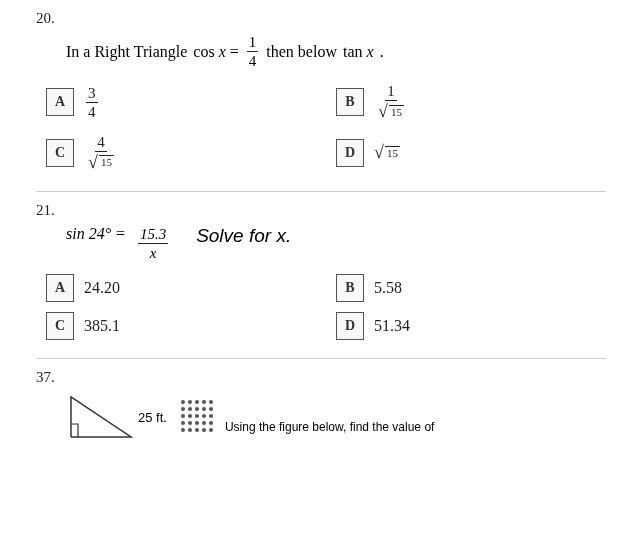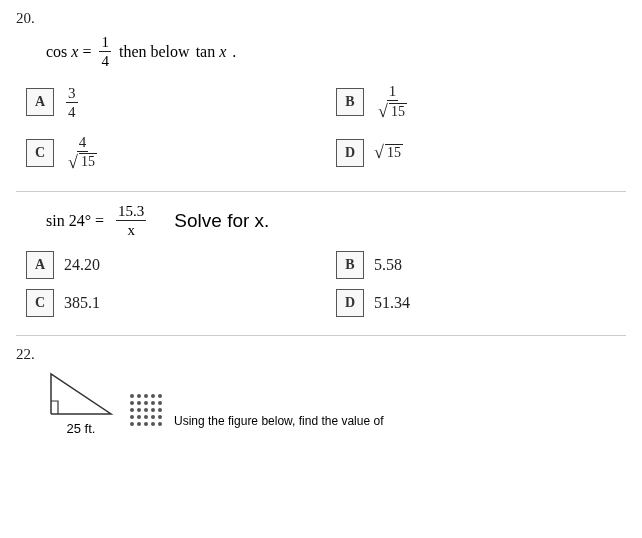--- a/index.html
+++ b/index.html
@@ -6,21 +6,21 @@
     body {
       background: #fff;
       font-family: 'Times New Roman', Times, serif;
       width: 642px;
       height: 538px;
       overflow: hidden;
       position: relative;
     }
 
     .page {
-      padding: 10px 16px;
+      padding: 10px 36px;
     }
 
     .question-block {
       margin-bottom: 18px;
     }
 
     .question-number {
       font-size: 15px;
       font-weight: normal;
       color: #222;
@@ -64,21 +64,21 @@
       position: relative;
       font-size: 15px;
     }
     .sqrt-symbol {
       font-size: 18px;
       margin-right: 1px;
     }
     .sqrt-content {
       border-top: 1.5px solid #222;
       padding: 0 2px;
-      font-size: 14px;
+      font-size: 11px;
     }
 
     .answers-grid {
       display: grid;
       grid-template-columns: 1fr 1fr;
       gap: 10px 20px;
       margin-left: 10px;
       margin-bottom: 8px;
     }
 
@@ -111,25 +111,26 @@
     }
 
     .divider {
       border: none;
       border-top: 1px solid #ccc;
       margin: 6px 0 10px 0;
     }
 
     .q21-equation {
       display: flex;
-      align-items: center;
+      align-items: flex-start;
       gap: 10px;
       font-size: 16px;
       margin-left: 30px;
       margin-bottom: 12px;
+      font-style: italic;
     }
 
     .q22-row {
       display: flex;
       align-items: flex-end;
       gap: 10px;
       margin-left: 30px;
     }
 
     
@@ -147,20 +148,21 @@
     }
   </style>
 </head>
 <body>
 
 <div class="page">
 
   <div class="question-block">
     <div class="question-number">20.</div>
     <div class="question-text">
+      <span>In a Right Triangle</span>
       <span>cos <i>x</i> =</span>
       <span class="fraction">
         <span class="numer">1</span>
         <span class="denom">4</span>
       </span>
       <span>then below</span>
       <span>tan <i>x</i></span>
       <span>.</span>
     </div>
 
@@ -214,20 +216,21 @@
             <span class="sqrt-content">15</span>
           </span>
         </div>
       </div>
     </div>
   </div>
 
   <hr class="divider">
 
   <div class="question-block">
+    <div class="question-number">21.</div>
     <div class="q21-equation">
       <span>sin 24° =</span>
       <span class="fraction">
         <span class="numer">15.3</span>
         <span class="denom">x</span>
       </span>
       <span style="margin-left:16px; font-family: Arial, sans-serif; font-size:19px;">Solve for x.</span>
     </div>
 
     <div class="answers-grid">
@@ -258,24 +261,24 @@
         <div class="answer-value">
           <span>51.34</span>
         </div>
       </div>
     </div>
   </div>
 
   <hr class="divider">
 
   <div class="question-block">
-    <div class="question-number">22.</div>
+    <div class="question-number">37.</div>
     <div class="q22-row">
 
-      <div style="display:flex; flex-direction:column; align-items:center; gap:2px;">
+      <div style="display:flex; flex-direction:row; align-items:center; gap:2px;">
         <div style="position:relative; width:70px; height:50px;">
           <svg width="70" height="50">
 
             <polyline points="5,45 5,5 65,45 5,45" fill="none" stroke="#333" stroke-width="1.5"></polyline>
 
             <polyline points="5,32 12,32 12,45" fill="none" stroke="#333" stroke-width="1.2"></polyline>
           </svg>
         </div>
         <span style="font-size:13px; font-family: Arial, sans-serif;">25 ft.</span>
       </div>

